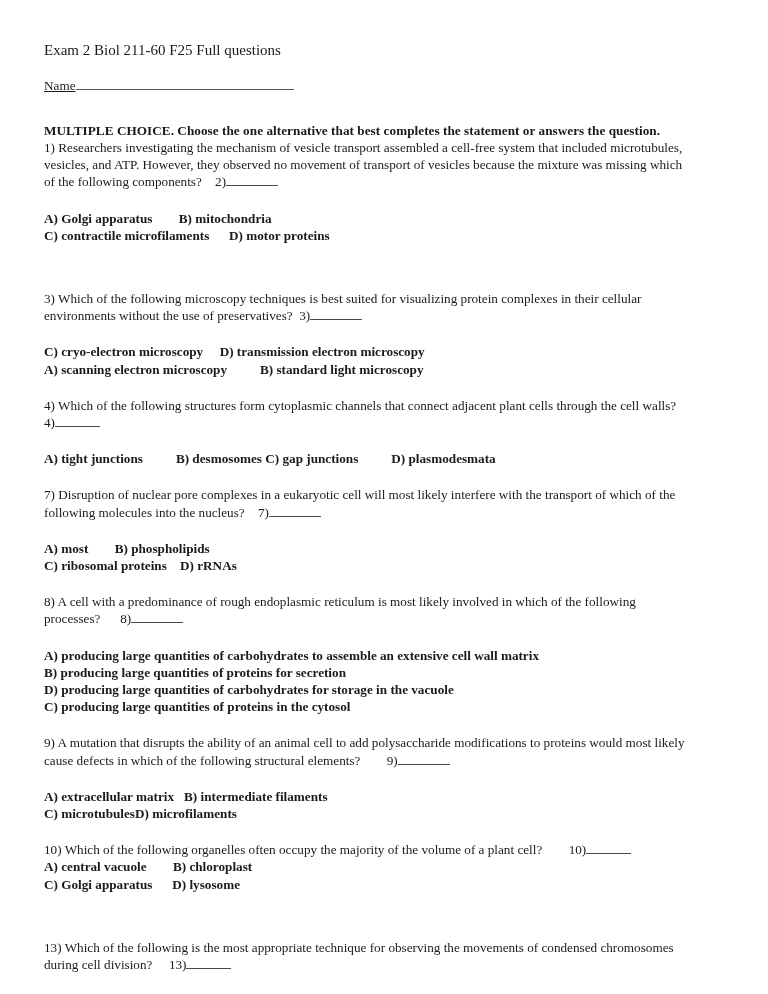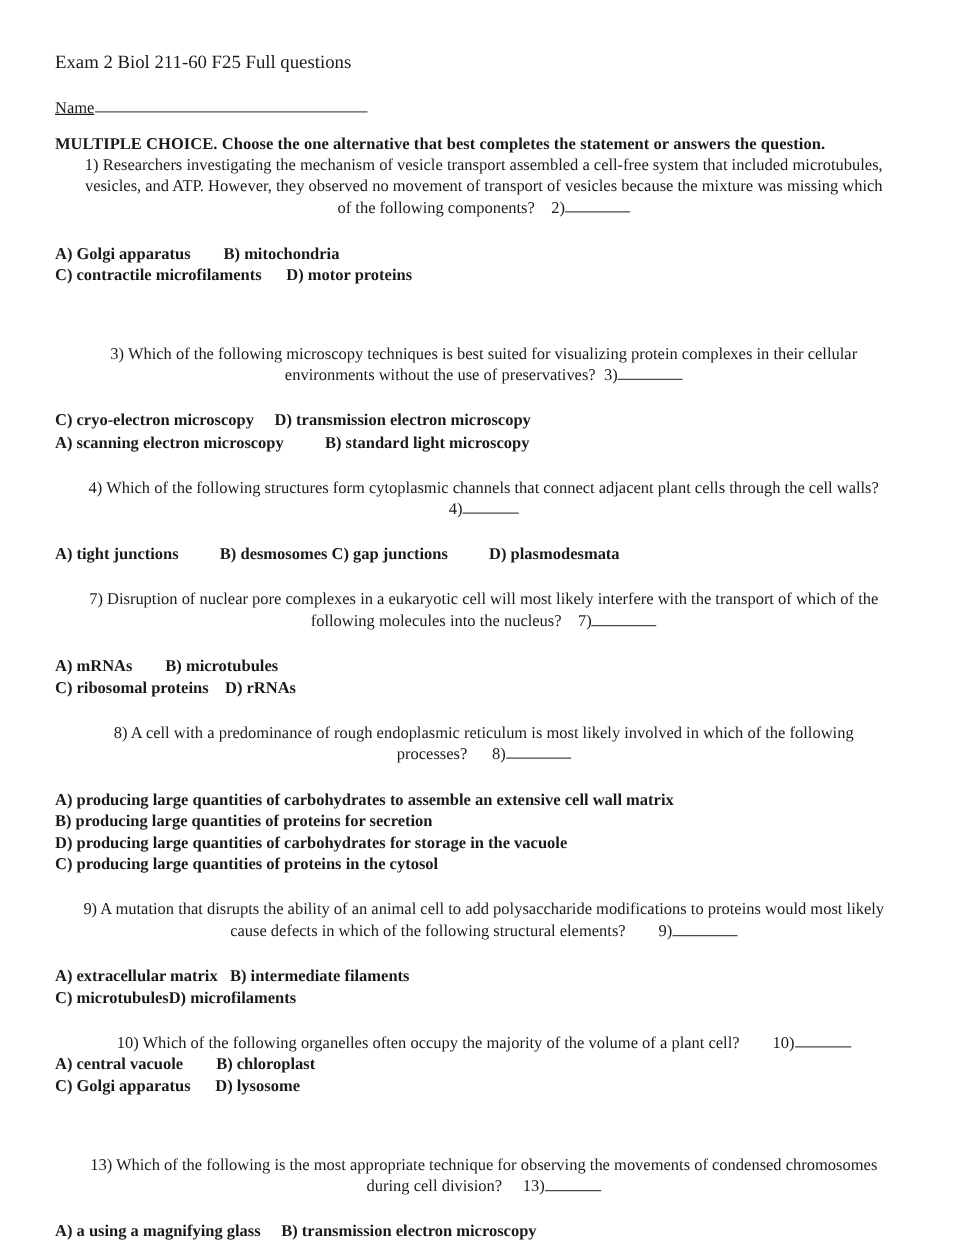--- a/index.html
+++ b/index.html
@@ -42,34 +42,34 @@
   }
   .name-rule {
     display: inline-block;
     width: 218px;
     border-bottom: 1px solid #555;
     height: 0.7em;
     vertical-align: baseline;
     margin-left: 0px;
   }
   .instructions {
-    margin-top: 12px;
+    margin-top: 28px;
     font-size: 13.2px;
     line-height: 17px;
     font-weight: bold;
     letter-spacing: 0.05px;
   }
   .q-block {
     font-size: 13.2px;
     line-height: 17.2px;
   }
   .q-stem {
     margin: 0;
     padding: 0;
-    text-align: center;
+    text-align: left;
   }
   .q-options {
     margin: 0;
     padding: 0;
     font-weight: bold;
   }
   .opt-line {
     margin: 0;
     padding: 0;
     white-space: pre;
@@ -133,21 +133,21 @@
     </div>
   </div>
 
   <div class="gap-md"></div>
 
   <div class="q-block">
     <div class="q-stem">7) Disruption of nuclear pore complexes in a eukaryotic cell will most likely interfere with the transport of which of the</div>
     <div class="q-stem tabsp"><span>following molecules into the nucleus?    7)</span><span class="blank"></span></div>
     <div class="gap-md"></div>
     <div class="q-options">
-      <div class="opt-line">A) mRNAs        B) microtubules</div>
+      <div class="opt-line">A) most        B) phospholipids</div>
       <div class="opt-line">C) ribosomal proteins    D) rRNAs</div>
     </div>
   </div>
 
   <div class="gap-md"></div>
 
   <div class="q-block">
     <div class="q-stem">8) A cell with a predominance of rough endoplasmic reticulum is most likely involved in which of the following</div>
     <div class="q-stem tabsp"><span>processes?      8)</span><span class="blank"></span></div>
     <div class="gap-md"></div>

